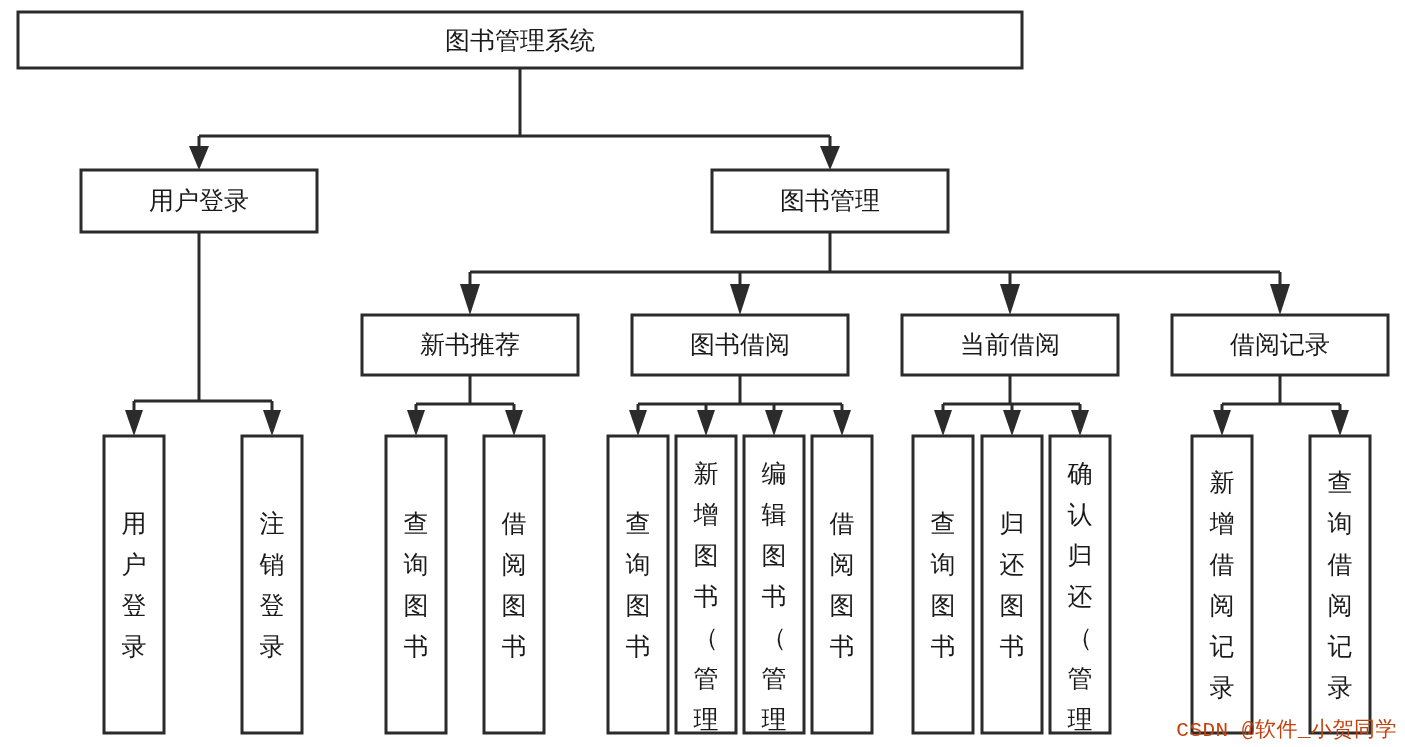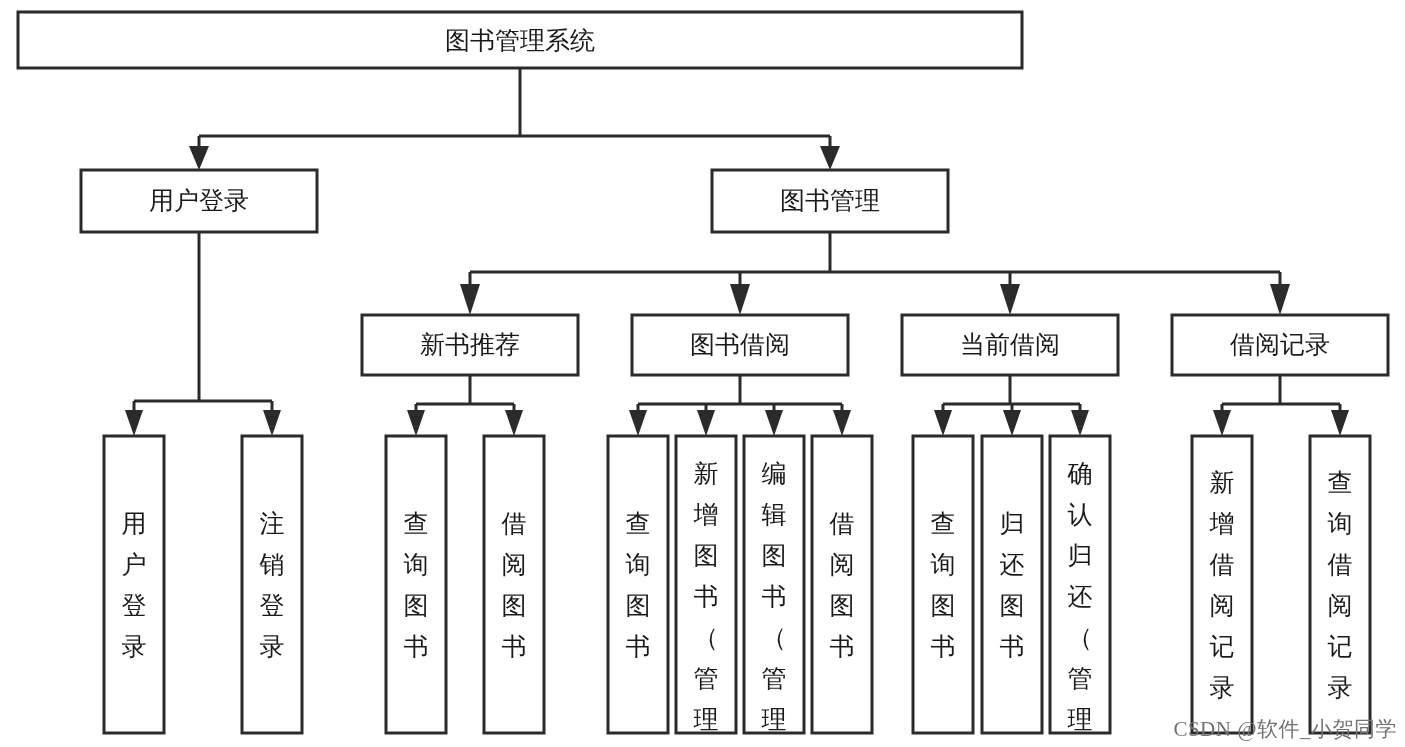--- a/index.html
+++ b/index.html
@@ -43,23 +43,23 @@
     fill: none;
   }
   .arrow-head {
     fill: #2b2b2b;
     stroke: none;
   }
   .watermark {
     position: absolute;
     right: 8px;
     bottom: 4px;
-    font-family: Liberation Serif, serif;
+    font-family: Liberation Mono, monospace;
     font-size: 21px;
-    color: #737373;
+    color: #c2410c;
     white-space: nowrap;
     pointer-events: none;
     letter-spacing: 0.5px;
   }
 </style>
 </head>
 <body>
 
 <svg id="diagram" viewBox="0 0 1405 747" xmlns="http://www.w3.org/2000/svg">
 

